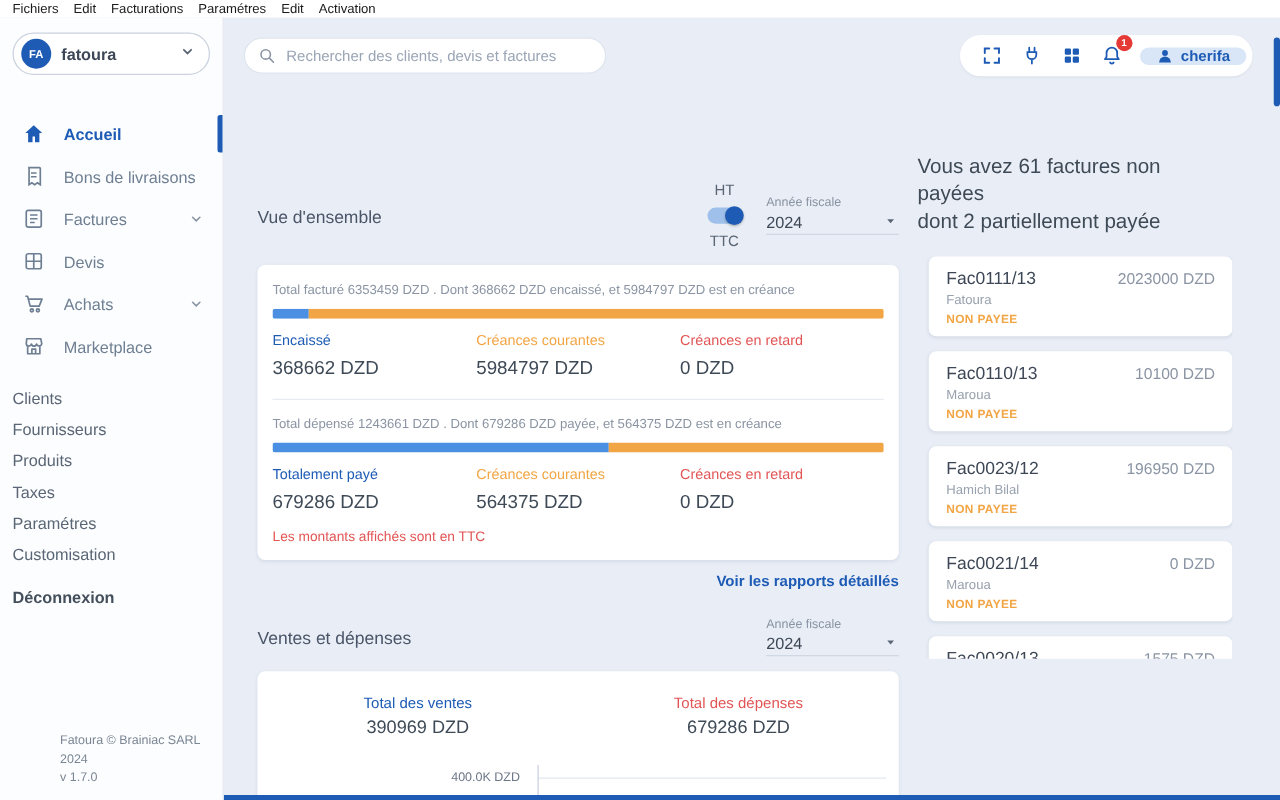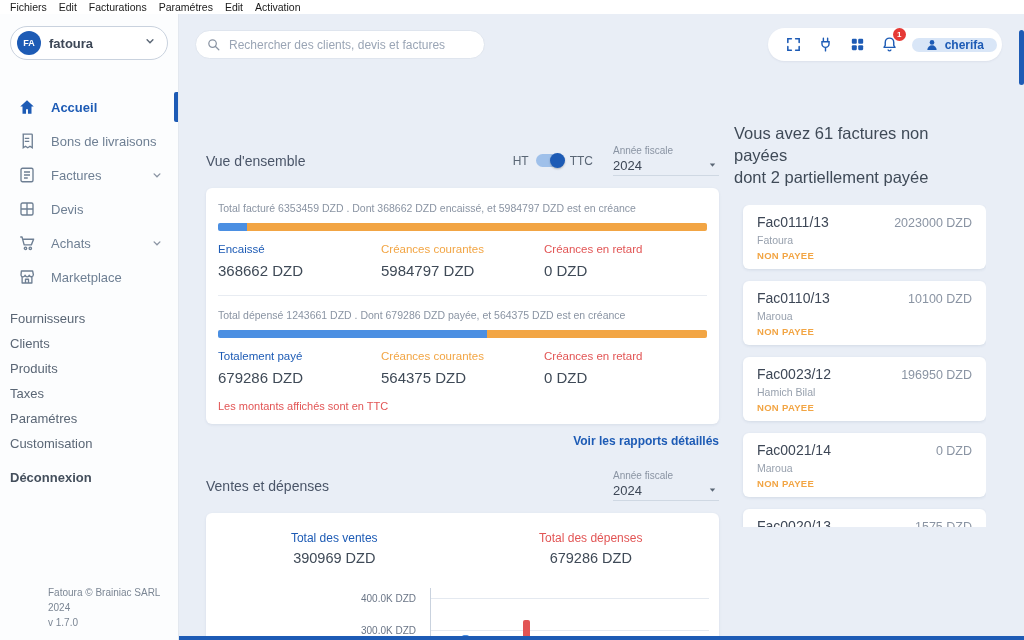--- a/index.html
+++ b/index.html
@@ -53,21 +53,21 @@
 
   .content { display:flex; padding-left:27px; }
   .col-center { width:513px; flex:0 0 513px; }
   .col-right { width:252px; margin-left:15px; }
 
   
   .sec-head { display:flex; align-items:center; margin-top:84px; }
   .sec-head.second { margin-top:22px; }
   .sec-title { font-size:14px; color:#4a5568; }
   .head-right { margin-left:auto; display:flex; align-items:center; gap:20px; }
-  .toggle-group { display:flex; align-items:center; gap:7px; }
+  .toggle-group { display:flex; align-items:center; gap:7px;flex-direction:column; }
   .toggle-label { font-size:12px; color:#5a6675; }
   .switch { width:27px; height:13px; background:#9fc0ea; border-radius:7px; position:relative; cursor:pointer; }
   .switch .thumb { width:15px; height:15px; border-radius:50%; background:var(--primary); position:absolute; right:-2px; top:-1px; box-shadow:0 1px 2px rgba(0,0,0,.25); }
   .fy-select { width:106px; cursor:pointer; }
   .fy-label { font-size:10px; color:#8a94a3; }
   .fy-row { display:flex; align-items:flex-start; border-bottom:1px solid #cfd8e3; padding-bottom:2px; margin-top:2px; }
   .fy-value { font-size:13px; color:#3d4756; }
   .fy-row svg { width:13px; height:13px; margin-left:auto; color:#5a6675; }
 
   
@@ -211,22 +211,22 @@
               <path d="M4.5 4h15l1 5a2.8 2.8 0 0 1-5.5.6A2.8 2.8 0 0 1 9.5 9.6 2.8 2.8 0 0 1 4 9.4z"></path>
               <path d="M5.5 12v8h13v-8M10 20v-5h4v5"></path>
             </svg>
         </span>
         <span class="nlabel">Marketplace</span>
       </div>
     </div>
 
     <div class="plain-links">
 
-    <div class="plain-link">Fournisseurs</div>
-        <div class="plain-link">Clients</div>
+    <div class="plain-link">Clients</div>
+        <div class="plain-link">Fournisseurs</div>
         <div class="plain-link">Produits</div>
         <div class="plain-link">Taxes</div>
         <div class="plain-link">Paramétres</div>
         <div class="plain-link">Customisation</div>
       </div>
 
     <div class="logout">Déconnexion</div>
 
     <div class="side-footer">
       <div>Fatoura © Brainiac SARL 2024</div>

